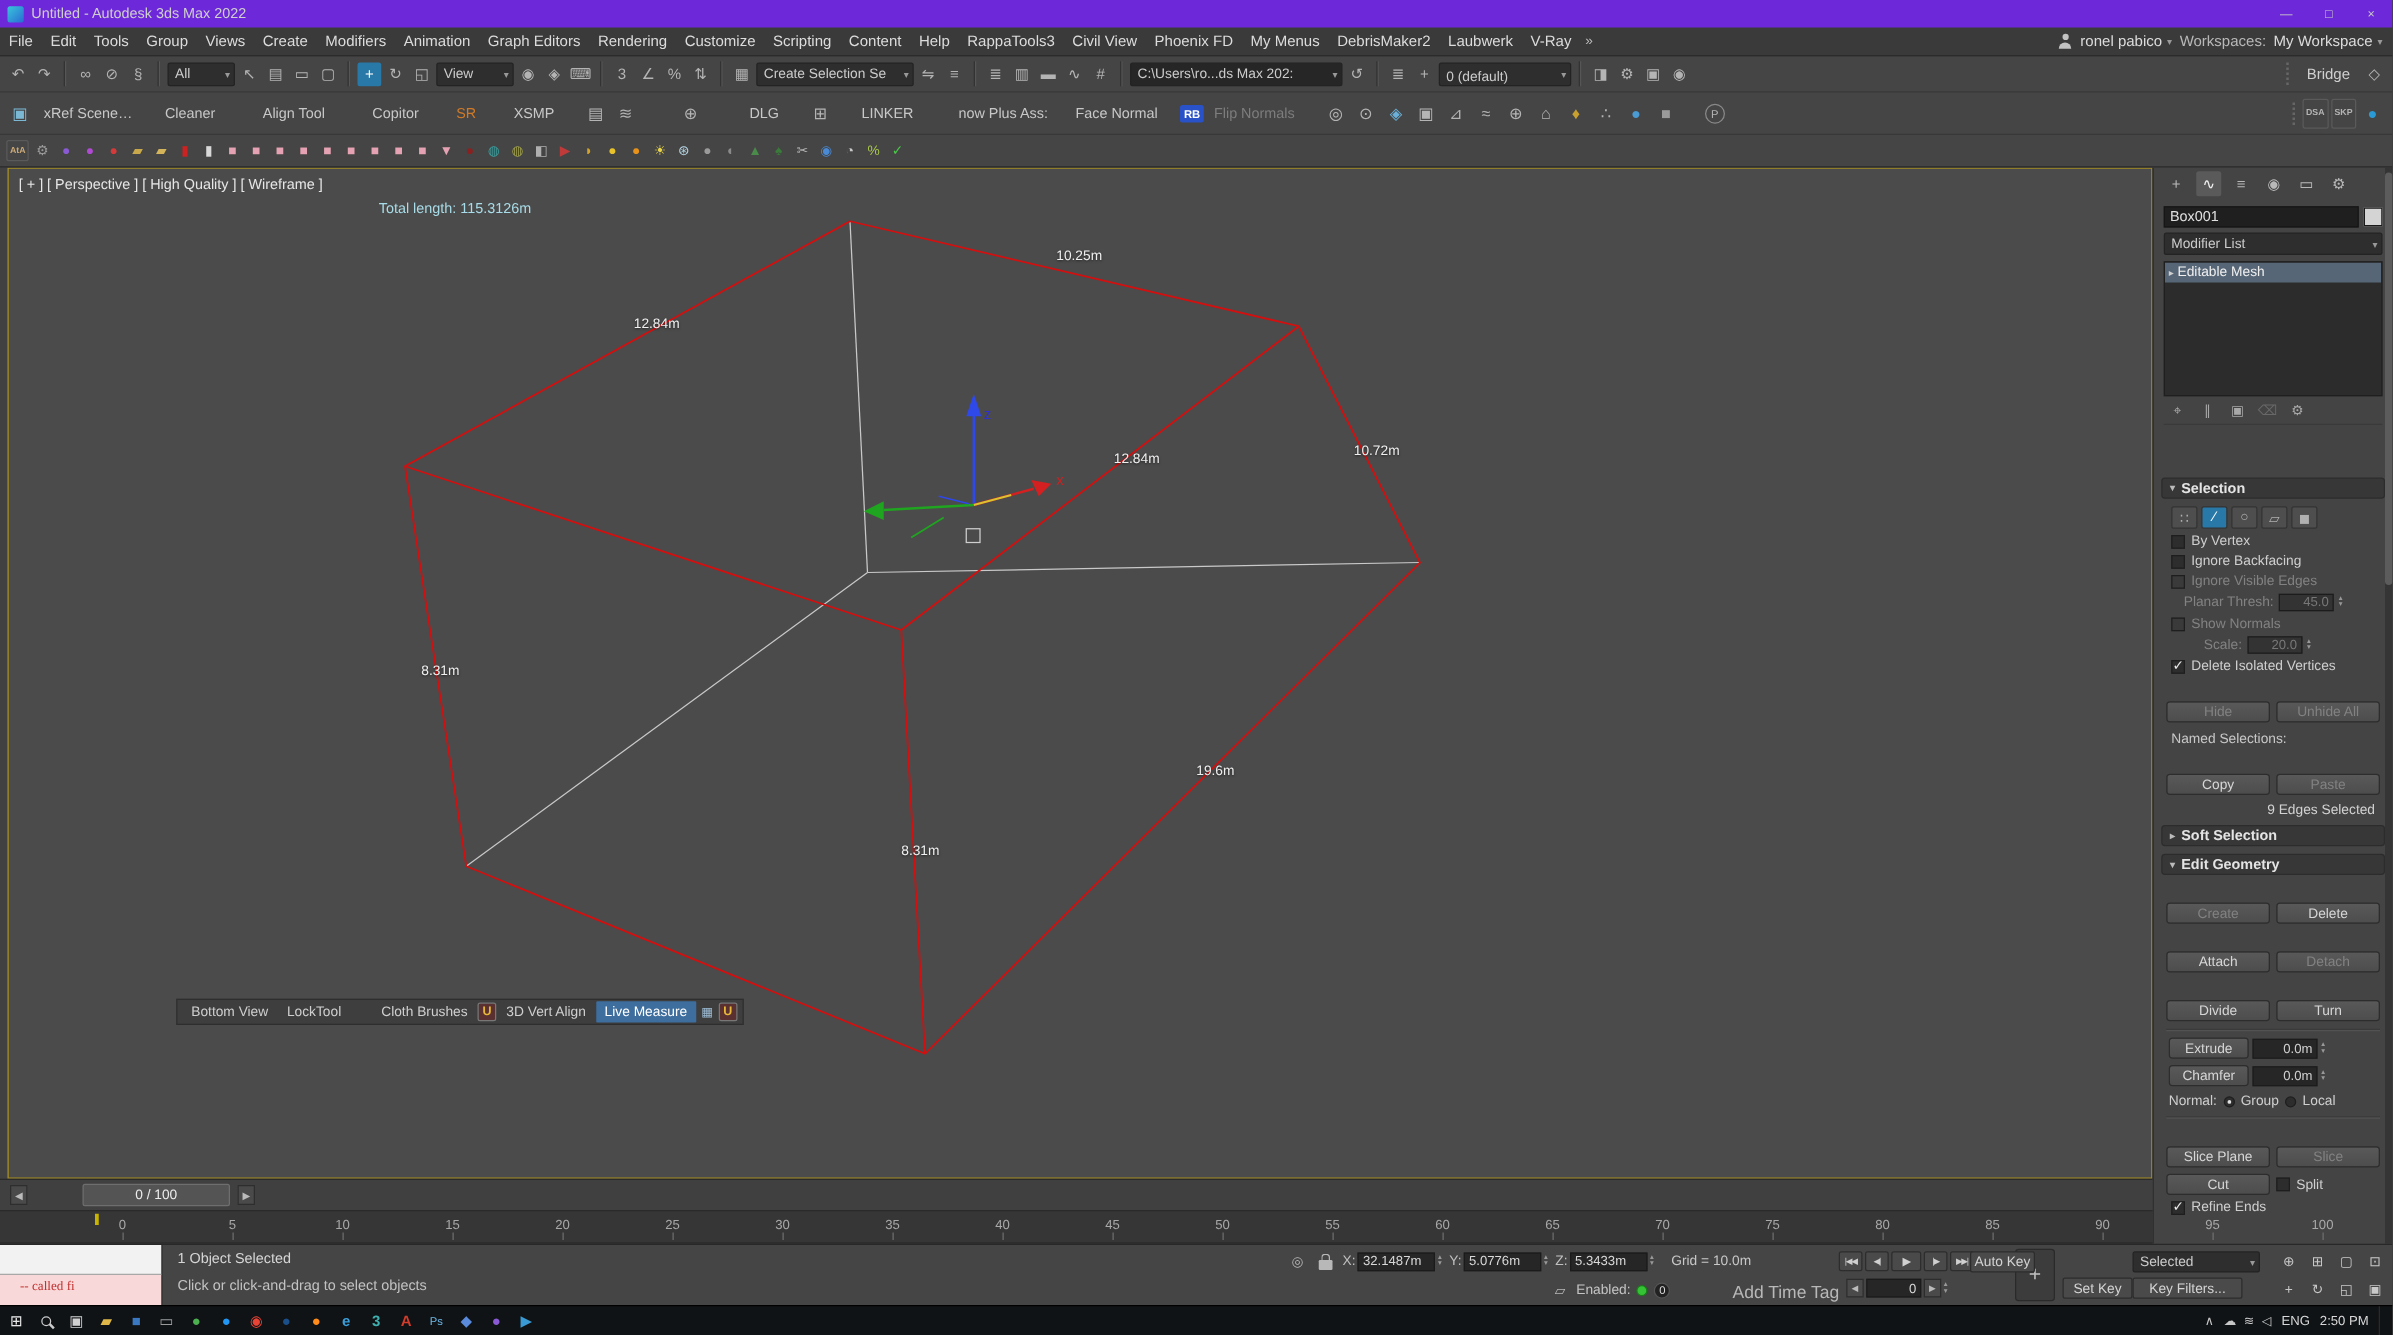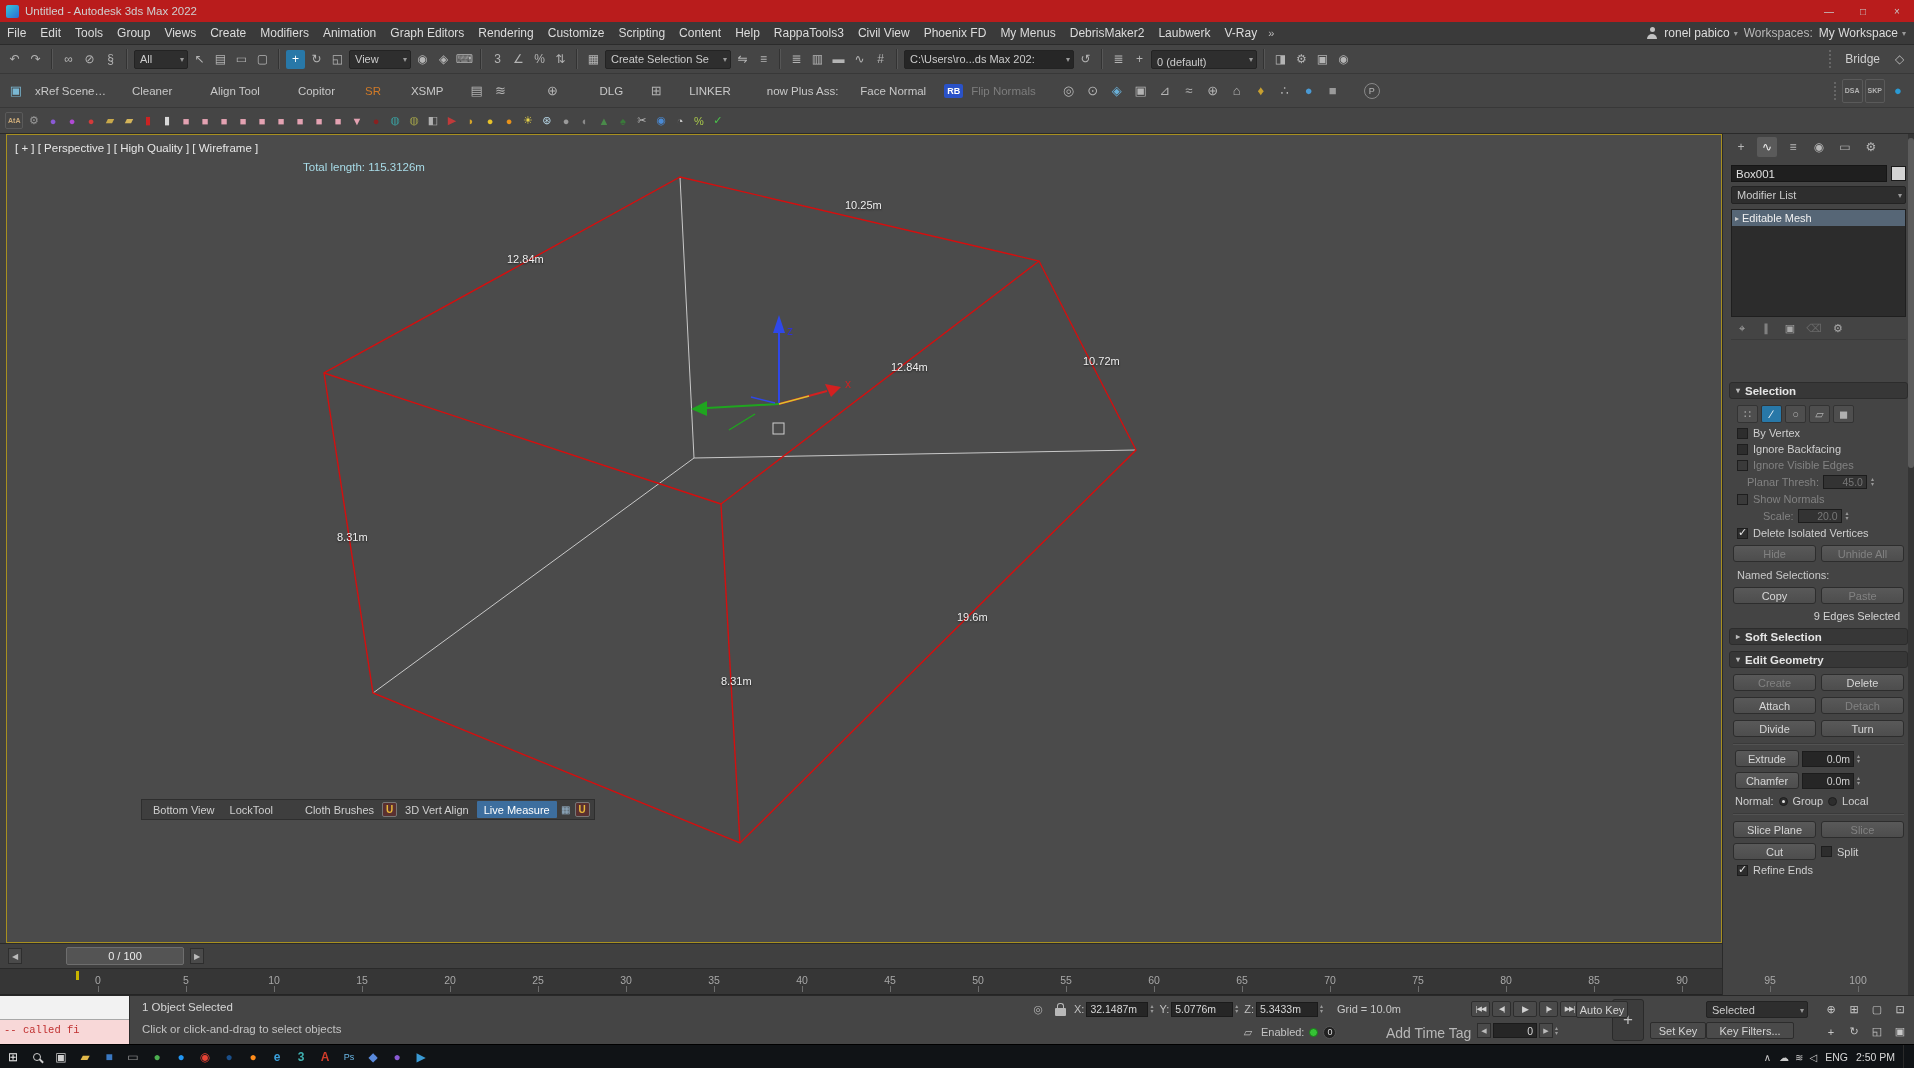--- a/index.html
+++ b/index.html
@@ -1,21 +1,21 @@
 <!DOCTYPE html>
 <html><head>
 <meta charset="utf-8">
 <style>
   *{box-sizing:border-box;margin:0;padding:0}
   html,body{width:1914px;height:1068px;overflow:hidden;background:#3a3a3a;
     font-family:"Liberation Sans",sans-serif;color:#ccc}
   .app{position:relative;width:1914px;height:1068px;background:#414141}
 
   
-  .titlebar{position:absolute;top:0;left:0;width:1914px;height:22px;background:#b91c1c;
+  .titlebar{position:absolute;top:0;left:0;width:1914px;height:22px;background:#6d28d9;
     display:flex;align-items:center;font-size:11.5px;color:#cfcfcf;z-index:30}
   .applogo{width:13px;height:13px;margin:0 6px 0 6px;border-radius:2px;
     background:linear-gradient(135deg,#38c6d9,#2a6bd4)}
   .wbtns{margin-left:auto;display:flex;height:22px}
   .wbtn{width:34px;height:22px;display:flex;align-items:center;justify-content:center;
     font-size:10px;color:#c8c8c8}
 
   
   .menubar{position:absolute;top:22px;left:0;width:1914px;height:23px;background:#3a3a3a;
     border-bottom:1px solid #2b2b2b;display:flex;align-items:center;z-index:29}
@@ -106,21 +106,21 @@
   .cbrow.dis,.numrow.dis{color:#828282}
   .cb{width:11px;height:11px;background:#2d2d2d;border:1px solid #1e1e1e;position:relative;flex:none}
   .cb.chk::after{content:"✓";position:absolute;left:0px;top:-3px;font-size:11px;color:#e8e8e8}
   .dis .cb{background:#3a3a3a}
   .numrow{display:flex;align-items:center;gap:4px;margin:4px 0 0 24px;color:#cfcfcf}
   .nfield{width:44px;height:14px;background:#262626;border:1px solid #1c1c1c;color:#cfcfcf;
     font-size:10.5px;display:flex;align-items:center;justify-content:flex-end;padding:0 3px}
   .dis .nfield{color:#777;background:#333}
   .spin{display:flex;flex-direction:column;justify-content:center;line-height:5px;font-size:6px;color:#999}
   .spin i{font-style:normal}
-  .btnrow{display:grid;grid-template-columns:1fr 1fr;gap:5px;margin:6px 10px 0 10px}
+  .btnrow{display:grid;grid-template-columns:1fr 1fr;gap:5px;margin:22px 10px 0 10px}
   .cbtn{height:17px;background:linear-gradient(#595959,#4d4d4d);border:1px solid #2d2d2d;border-radius:3px;
     color:#d6d6d6;font-size:11px;display:flex;align-items:center;justify-content:center;white-space:nowrap}
   .cbtn.dis{color:#828282}
   .nslabel{margin:7px 0 0 14px;color:#c8c8c8}
   .selstatus{margin:6px 14px 0 0;text-align:right;color:#d2d2d2}
   .spinrow{display:flex;align-items:center;gap:3px;margin:5px 0 0 12px}
   .spinrow .cbtn{width:64px}
   .spinrow .nfield{width:52px;height:16px}
   .normalrow{display:flex;align-items:center;gap:5px;margin:6px 0 0 12px;color:#cfcfcf}
   .radio{width:9px;height:9px;border-radius:50%;background:#2d2d2d;border:1px solid #1e1e1e;position:relative;flex:none}
@@ -140,22 +140,22 @@
     border-top:1px solid #2a2a2a;border-bottom:1px solid #242424;z-index:12}
   .rtick{position:absolute;top:5px;width:40px;text-align:center;font-size:10.5px;color:#a8a8a8}
   .rline{position:absolute;bottom:2px;width:1px;height:6px;background:#6e6e6e}
   .rmark{position:absolute;left:76px;top:2px;width:3px;height:9px;background:#c8b400}
 
   
   .statusbar{position:absolute;top:995px;left:0;width:1914px;height:49px;background:#454545;
     border-top:1px solid #282828;z-index:13}
   .listener{position:absolute;left:0;top:0;width:130px;height:49px;border-right:1px solid #2a2a2a}
   .l-top{height:24px;background:#f2f2f2;border-bottom:1px solid #a8a8a8}
-  .l-bot{height:24px;background:#f8d8d8;color:#c03030;font-family:Liberation Mono, monospace;
-    font-size:10.5px;padding:4px 4px 0 4px;white-space:nowrap;overflow:hidden}
+  .l-bot{height:24px;background:#f8d8d8;color:#c03030;font-family:Liberation Serif, serif;
+    font-size:10.5px;padding:4px 4px 0 16px;white-space:nowrap;overflow:hidden}
   .sb-status{position:absolute;left:142px;top:5px;font-size:11.5px;color:#d6d6d6}
   .sb-prompt{position:absolute;left:142px;top:27px;font-size:11.5px;color:#c2c2c2}
   .coords{position:absolute;left:1030px;top:5px;display:flex;align-items:center;gap:6px}
   .sb-icons{display:flex;align-items:center;gap:6px}
   .sbicon{width:16px;height:16px;display:flex;align-items:center;justify-content:center;color:#b8b8b8;font-size:11px}
   .locki{width:11px;height:8px;background:#b8b8b8;border-radius:1px;position:relative;display:inline-block;margin-top:5px}
   .locki::before{content:"";position:absolute;top:-5px;left:2px;width:5px;height:5px;
     border:1.5px solid #b8b8b8;border-bottom:none;border-radius:3px 3px 0 0}
   .coord{display:flex;align-items:center;gap:2px}
   .clbl{font-size:11px;color:#c0c0c0}

